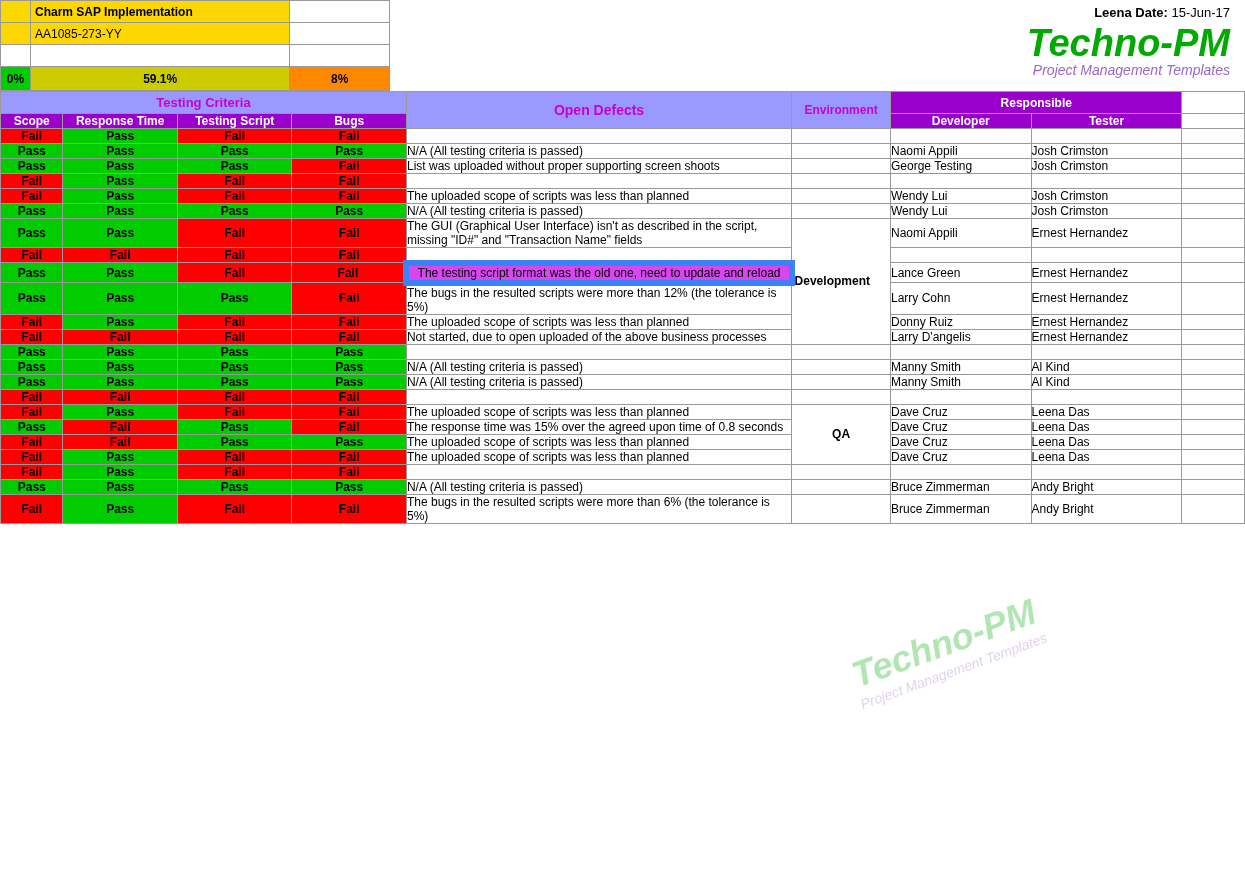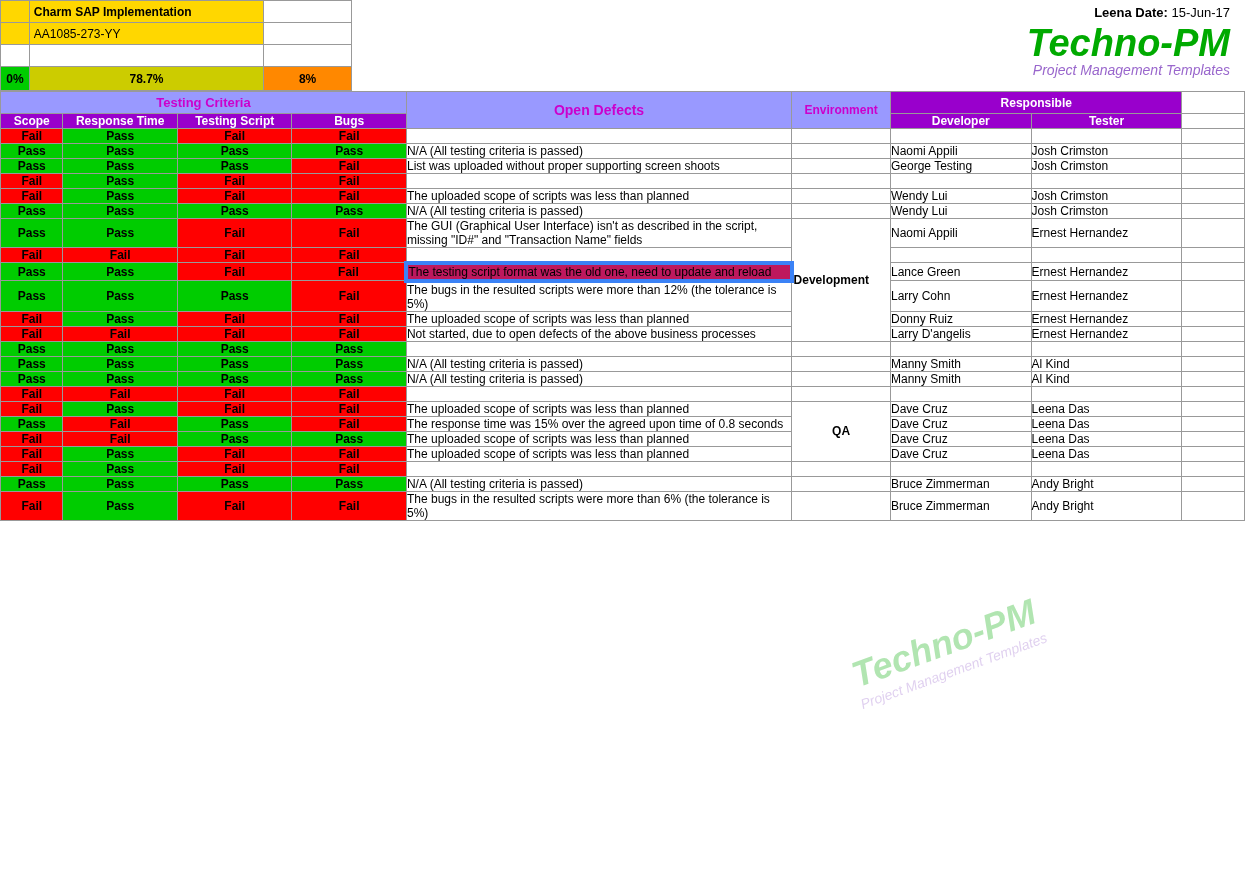--- a/index.html
+++ b/index.html
@@ -17,41 +17,41 @@
     .top-right { flex: 1; display: flex; flex-direction: column; align-items: flex-end; padding: 5px 15px 5px 0; }
   </style>
 </head>
 <body>
 
 <div class="container">
 
   <div class="top-section">
     <div class="top-left">
 
-      <table style="border-collapse:collapse; width:352px;">
+      <table style="border-collapse:collapse; width:390px;">
         <tbody>
             <tr>
           <td style="width:30px; background:#FFD700; border:1px solid #999; height:22px;"></td>
           <td style="width:260px; background:#FFD700; border:1px solid #999; font-weight:bold; padding:2px 4px;">Charm SAP Implementation</td>
           <td style="width:100px; background:white; border:1px solid #999;"></td>
         </tr>
         <tr>
           <td style="background:#FFD700; border:1px solid #999; height:22px;"></td>
           <td style="background:#FFD700; border:1px solid #999; padding:2px 4px;">AA1085-273-YY</td>
           <td style="background:white; border:1px solid #999;"></td>
         </tr>
         <tr>
           <td style="background:white; border:1px solid #999; height:22px;"></td>
           <td style="background:white; border:1px solid #999;"></td>
           <td style="background:white; border:1px solid #999;"></td>
         </tr>
 
         <tr>
           <td style="background:#00CC00; border:1px solid #999; text-align:center; font-weight:bold; padding:2px; height:24px;">0%</td>
-          <td style="background:#CCCC00; border:1px solid #999; text-align:center; font-weight:bold; padding:2px;">78.7%</td>
+          <td style="background:#CCCC00; border:1px solid #999; text-align:center; font-weight:bold; padding:2px;">59.1%</td>
           <td style="background:#FF8800; border:1px solid #999; text-align:center; font-weight:bold; padding:2px;">8%</td>
         </tr>
       </tbody>
         </table>
 
     </div>
     <div class="top-right">
       <div style="font-size:13px; font-weight:bold; margin-bottom:4px;">
         <span>Leena Date:</span>
         <span style="font-weight:normal;">15-Jun-17</span>
@@ -174,21 +174,21 @@
         <td style="background:white; border:1px solid #999;"></td>
         <td style="background:white; border:1px solid #999;"></td>
         <td style="background:white; border:1px solid #999;"></td>
       </tr>
 
       <tr>
         <td style="background:#00CC00; text-align:center; font-weight:bold; border:1px solid #999;">Pass</td>
         <td style="background:#00CC00; text-align:center; font-weight:bold; border:1px solid #999;">Pass</td>
         <td style="background:#FF0000; text-align:center; font-weight:bold; border:1px solid #999;">Fail</td>
         <td style="background:#FF0000; text-align:center; font-weight:bold; border:1px solid #999;">Fail</td>
-        <td style="background:#be185d; border:4px solid #3b82f6;">The testing script format was the old one, need to update and reload</td>
+        <td style="background:#d946ef; border:6px solid #3b82f6;text-align:center;">The testing script format was the old one, need to update and reload</td>
         <td style="background:white; border:1px solid #999;">Lance Green</td>
         <td style="background:white; border:1px solid #999;">Ernest Hernandez</td>
         <td style="background:white; border:1px solid #999;"></td>
       </tr>
 
       <tr>
         <td style="background:#00CC00; text-align:center; font-weight:bold; border:1px solid #999;">Pass</td>
         <td style="background:#00CC00; text-align:center; font-weight:bold; border:1px solid #999;">Pass</td>
         <td style="background:#00CC00; text-align:center; font-weight:bold; border:1px solid #999;">Pass</td>
         <td style="background:#FF0000; text-align:center; font-weight:bold; border:1px solid #999;">Fail</td>
@@ -207,21 +207,21 @@
         <td style="background:white; border:1px solid #999;">Donny Ruiz</td>
         <td style="background:white; border:1px solid #999;">Ernest Hernandez</td>
         <td style="background:white; border:1px solid #999;"></td>
       </tr>
 
       <tr>
         <td style="background:#FF0000; text-align:center; font-weight:bold; border:1px solid #999;">Fail</td>
         <td style="background:#FF0000; text-align:center; font-weight:bold; border:1px solid #999;">Fail</td>
         <td style="background:#FF0000; text-align:center; font-weight:bold; border:1px solid #999;">Fail</td>
         <td style="background:#FF0000; text-align:center; font-weight:bold; border:1px solid #999;">Fail</td>
-        <td style="background:white; border:1px solid #999;">Not started, due to open defects of the above business processes</td>
+        <td style="background:white; border:1px solid #999;">Not started, due to open uploaded of the above business processes</td>
         <td style="background:white; border:1px solid #999;">Larry D'angelis</td>
         <td style="background:white; border:1px solid #999;">Ernest Hernandez</td>
         <td style="background:white; border:1px solid #999;"></td>
       </tr>
 
       <tr>
         <td style="background:#00CC00; text-align:center; font-weight:bold; border:1px solid #999;">Pass</td>
         <td style="background:#00CC00; text-align:center; font-weight:bold; border:1px solid #999;">Pass</td>
         <td style="background:#00CC00; text-align:center; font-weight:bold; border:1px solid #999;">Pass</td>
         <td style="background:#00CC00; text-align:center; font-weight:bold; border:1px solid #999;">Pass</td>

